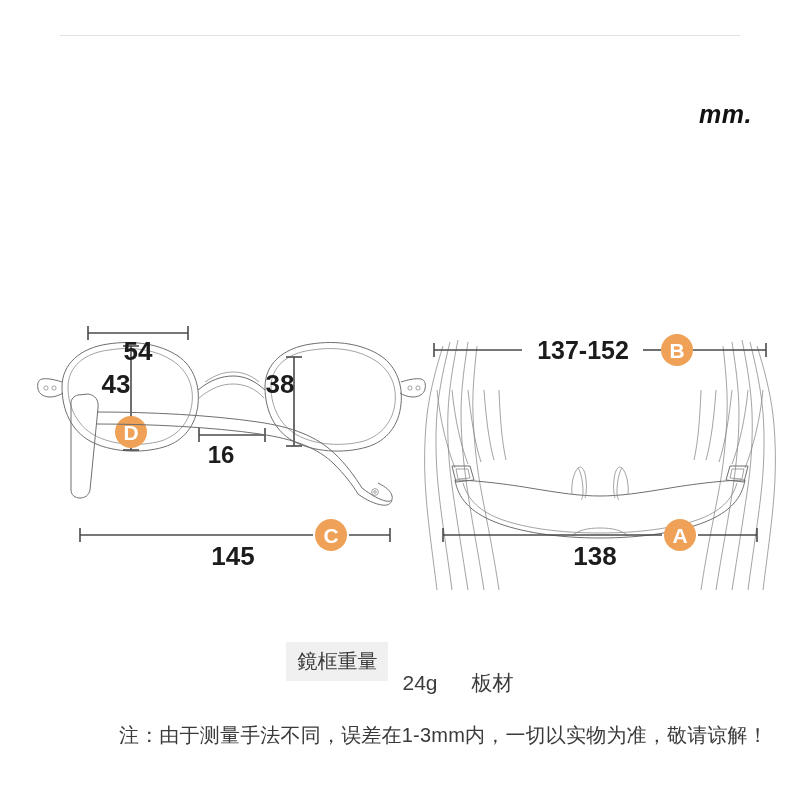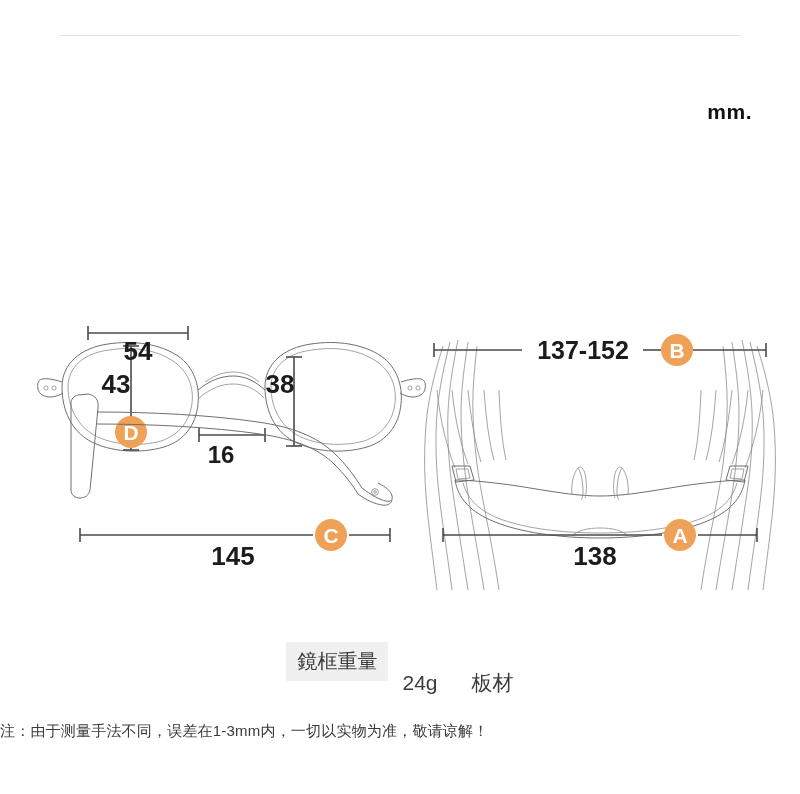--- a/index.html
+++ b/index.html
@@ -17,24 +17,25 @@
   
   #top-divider {
     position: absolute;
     left: 60px; top: 35px;
     width: 680px; height: 1px;
     background: #e2e2e2;
   }
   #unit-label {
     position: absolute;
     right: 48px; top: 100px;
-    font-size: 21px;
+    font-size: 25px;
     font-weight: bold;
     letter-spacing: .5px;
     color: #111;
+    font-style: italic;
   }
 
   
   #diagram {
     position: absolute;
     left: 0; top: 150px;
     width: 800px; height: 440px;
   }
   #diagram svg { display: block; }
 
@@ -85,22 +86,22 @@
     color: #3c3c3c;
     white-space: nowrap;
     margin-top: 44px;
   }
 
   
   #footnote {
     position: absolute;
     left: 0; top: 722px;
     width: 768px;
-    text-align: left;
-    font-size: 15px;
+    text-align: right;
+    font-size: 20px;
     color: #3a3a3a;
     letter-spacing: .2px;
   }
 </style>
 </head>
 <body>
 
 <div id="top-divider"></div>
 <div id="unit-label">mm.</div>
 

